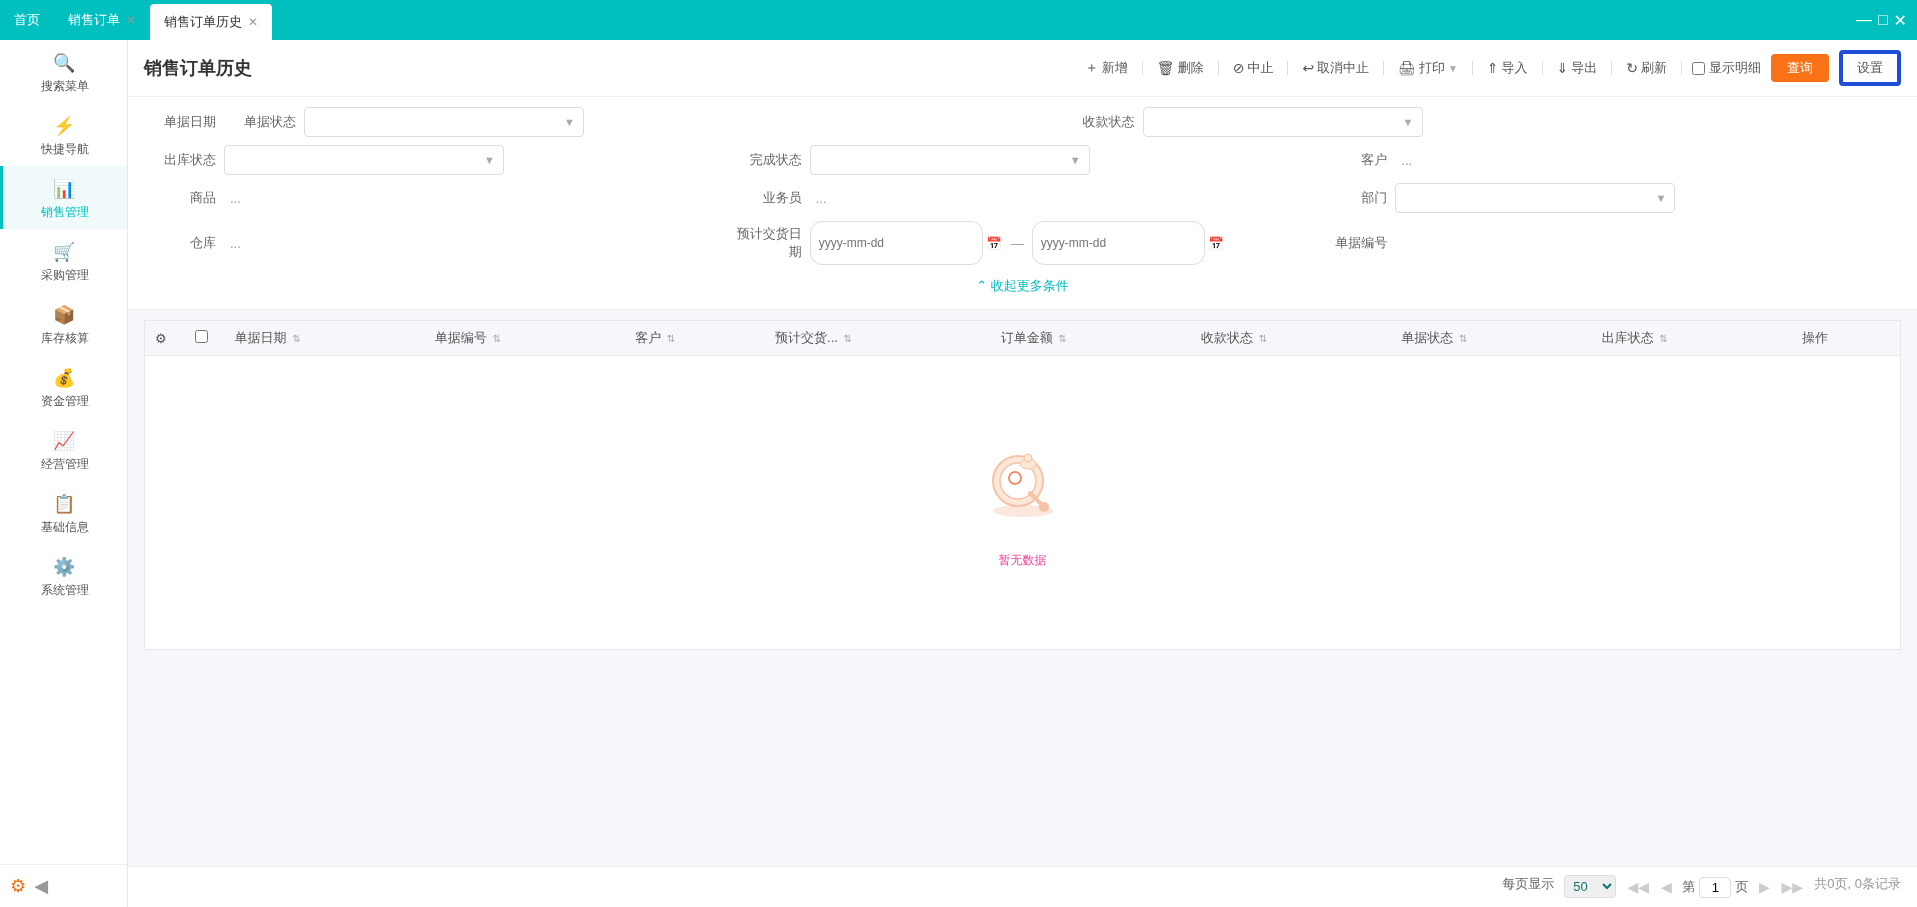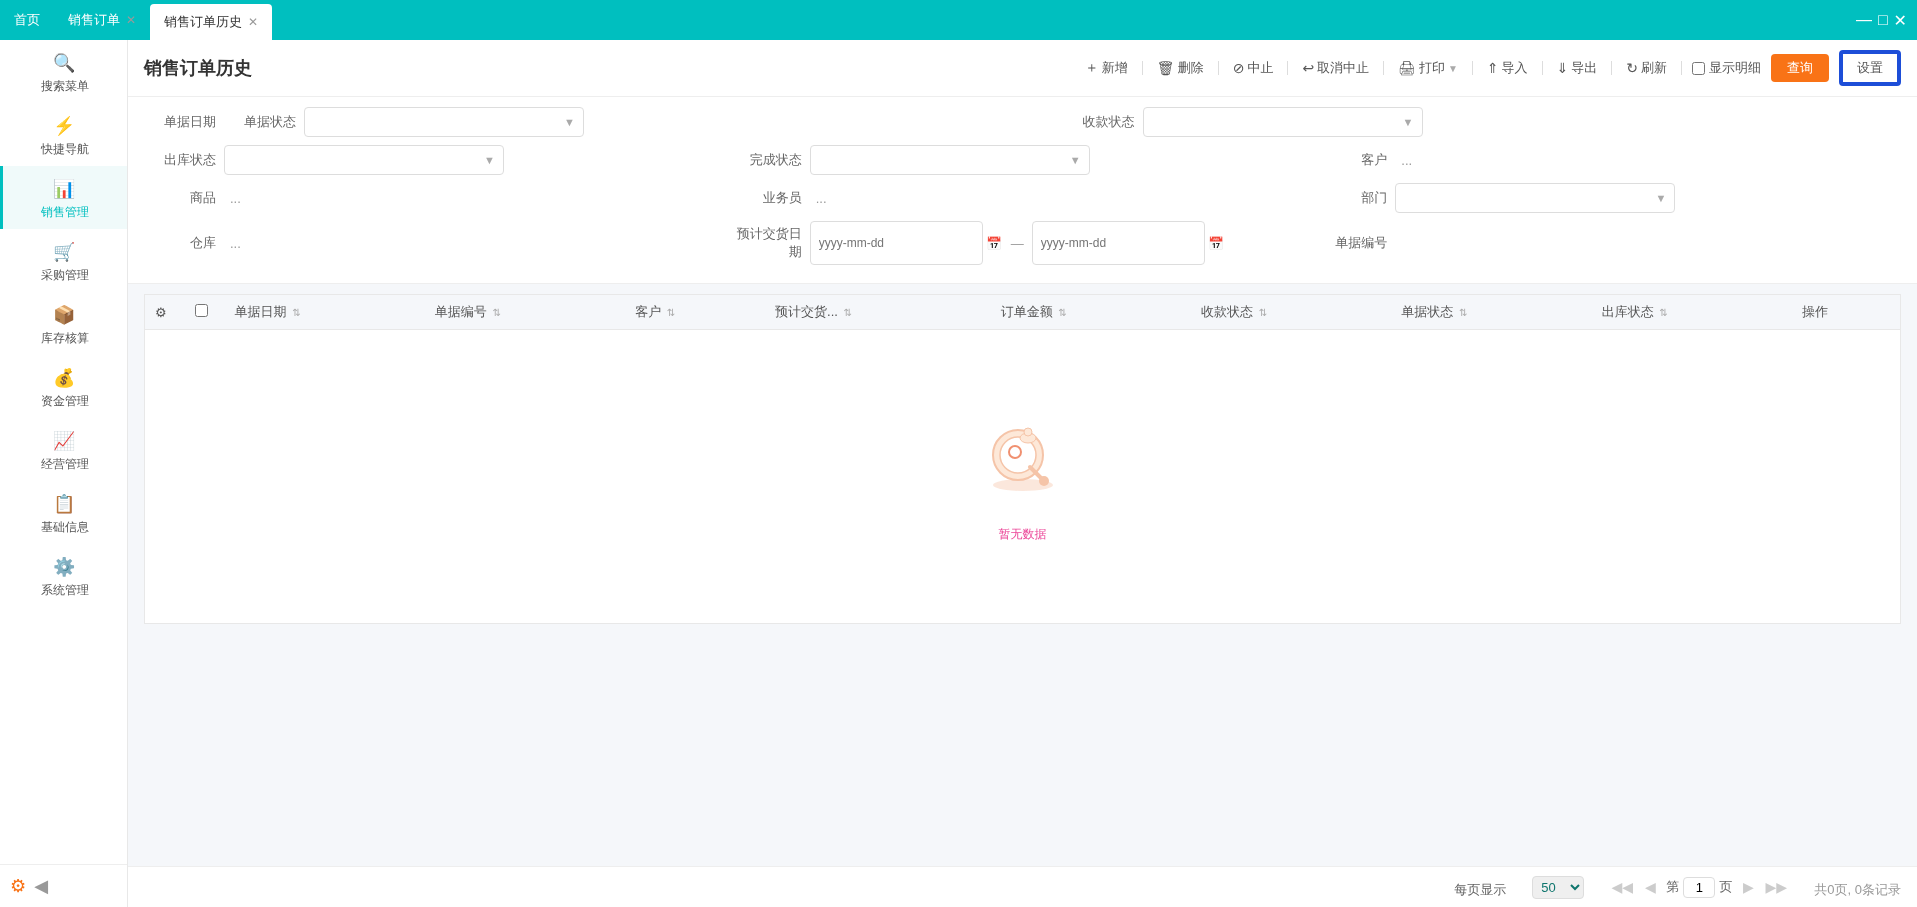--- a/index.html
+++ b/index.html
@@ -237,21 +237,21 @@
     }
 
     
     .date-input-group {
       display: flex;
       align-items: center;
       gap: 4px;
     }
     .date-input {
       border: 1px solid #ddd;
-      border-radius: 4px;
+      border-radius: 12px;
       padding: 21px 8px;
       color: #bbb;
       background: #fff;
       font-size: 12px;
       height: 30px;
       min-width: 120px;
     }
     .cal-icon { color: #f97316; cursor: pointer; }
 
     
@@ -299,26 +299,26 @@
     .empty-icon {
       width: 100px;
       height: 100px;
       margin-bottom: 16px;
     }
     .empty-text { color: #ec4899; font-size: 12px; }
 
     
     .footer {
       display: flex;
-      align-items: flex-end;
+      align-items: flex-start;
       justify-content: flex-end;
       padding: 8px 16px;
       background: #fff;
       border-top: 1px solid #eee;
-      gap: 26px;
+      gap: 10px;
       flex-shrink: 0;
     }
     .footer-label { color: #666; font-size: 13px; }
     .page-size-select {
       border: 1px solid #ddd;
       border-radius: 4px;
       padding: 2px 4px;
       font-size: 13px;
       color: #0f766e;
       cursor: pointer;
@@ -554,20 +554,23 @@
           <input class="date-input" type="text" placeholder="yyyy-mm-dd" style="">
           <span class="cal-icon">📅</span>
           <span style="margin:0 4px;color:#999;">—</span>
           <input class="date-input" type="text" placeholder="yyyy-mm-dd" style="">
           <span class="cal-icon">📅</span>
         </div>
         <span class="filter-label">单据编号</span>
         <div style="flex:1;"></div>
       </div>
 
+      <div class="collapse-row">
+        <span>⌃ 收起更多条件</span>
+      </div>
     </div>
 
     <div class="table-area">
       <table class="data-table">
         <thead>
           <tr>
             <th class="gear-th">
               <span>⚙</span>
             </th>
             <th class="check-th">

